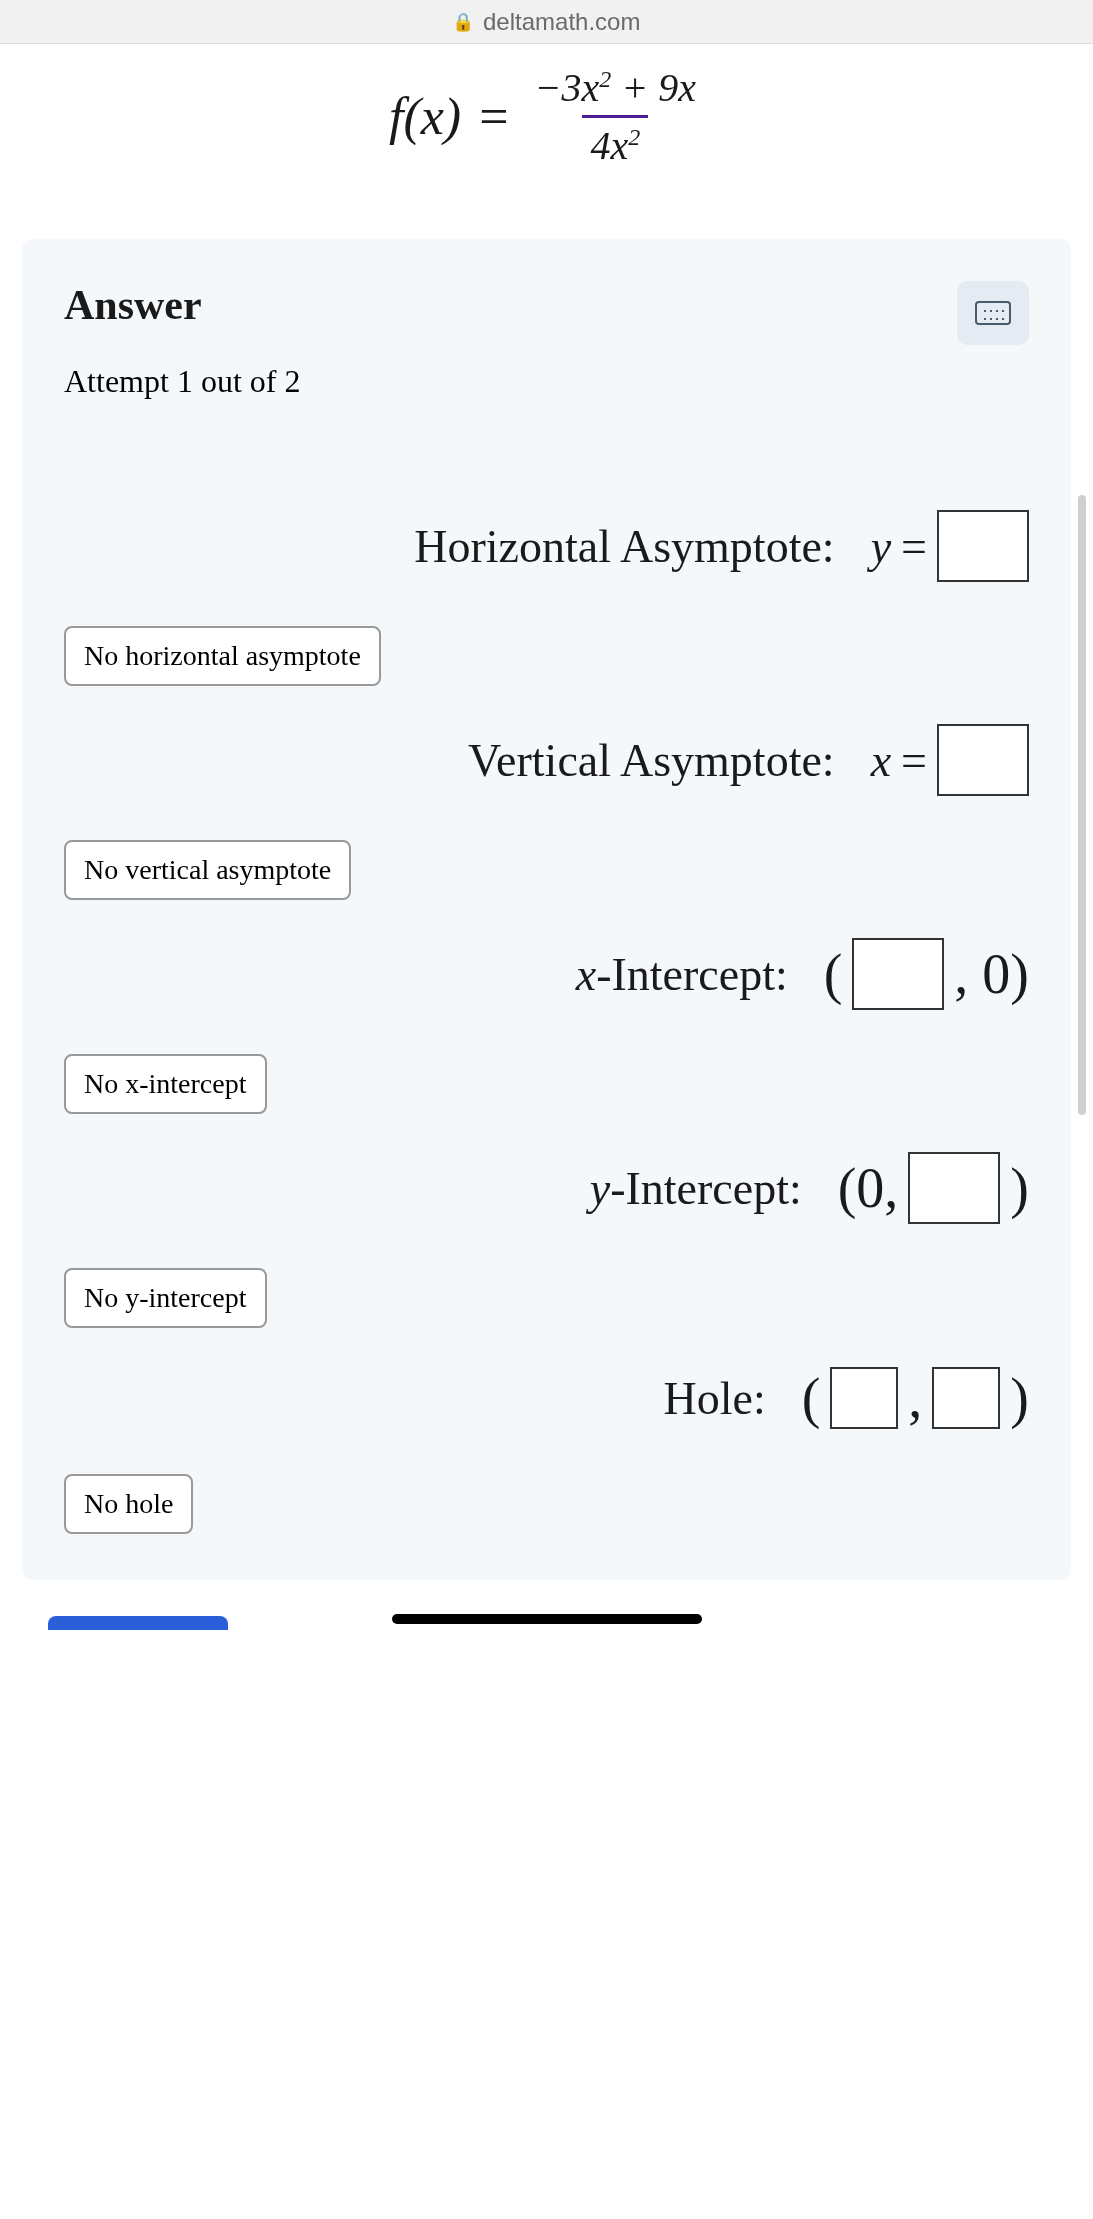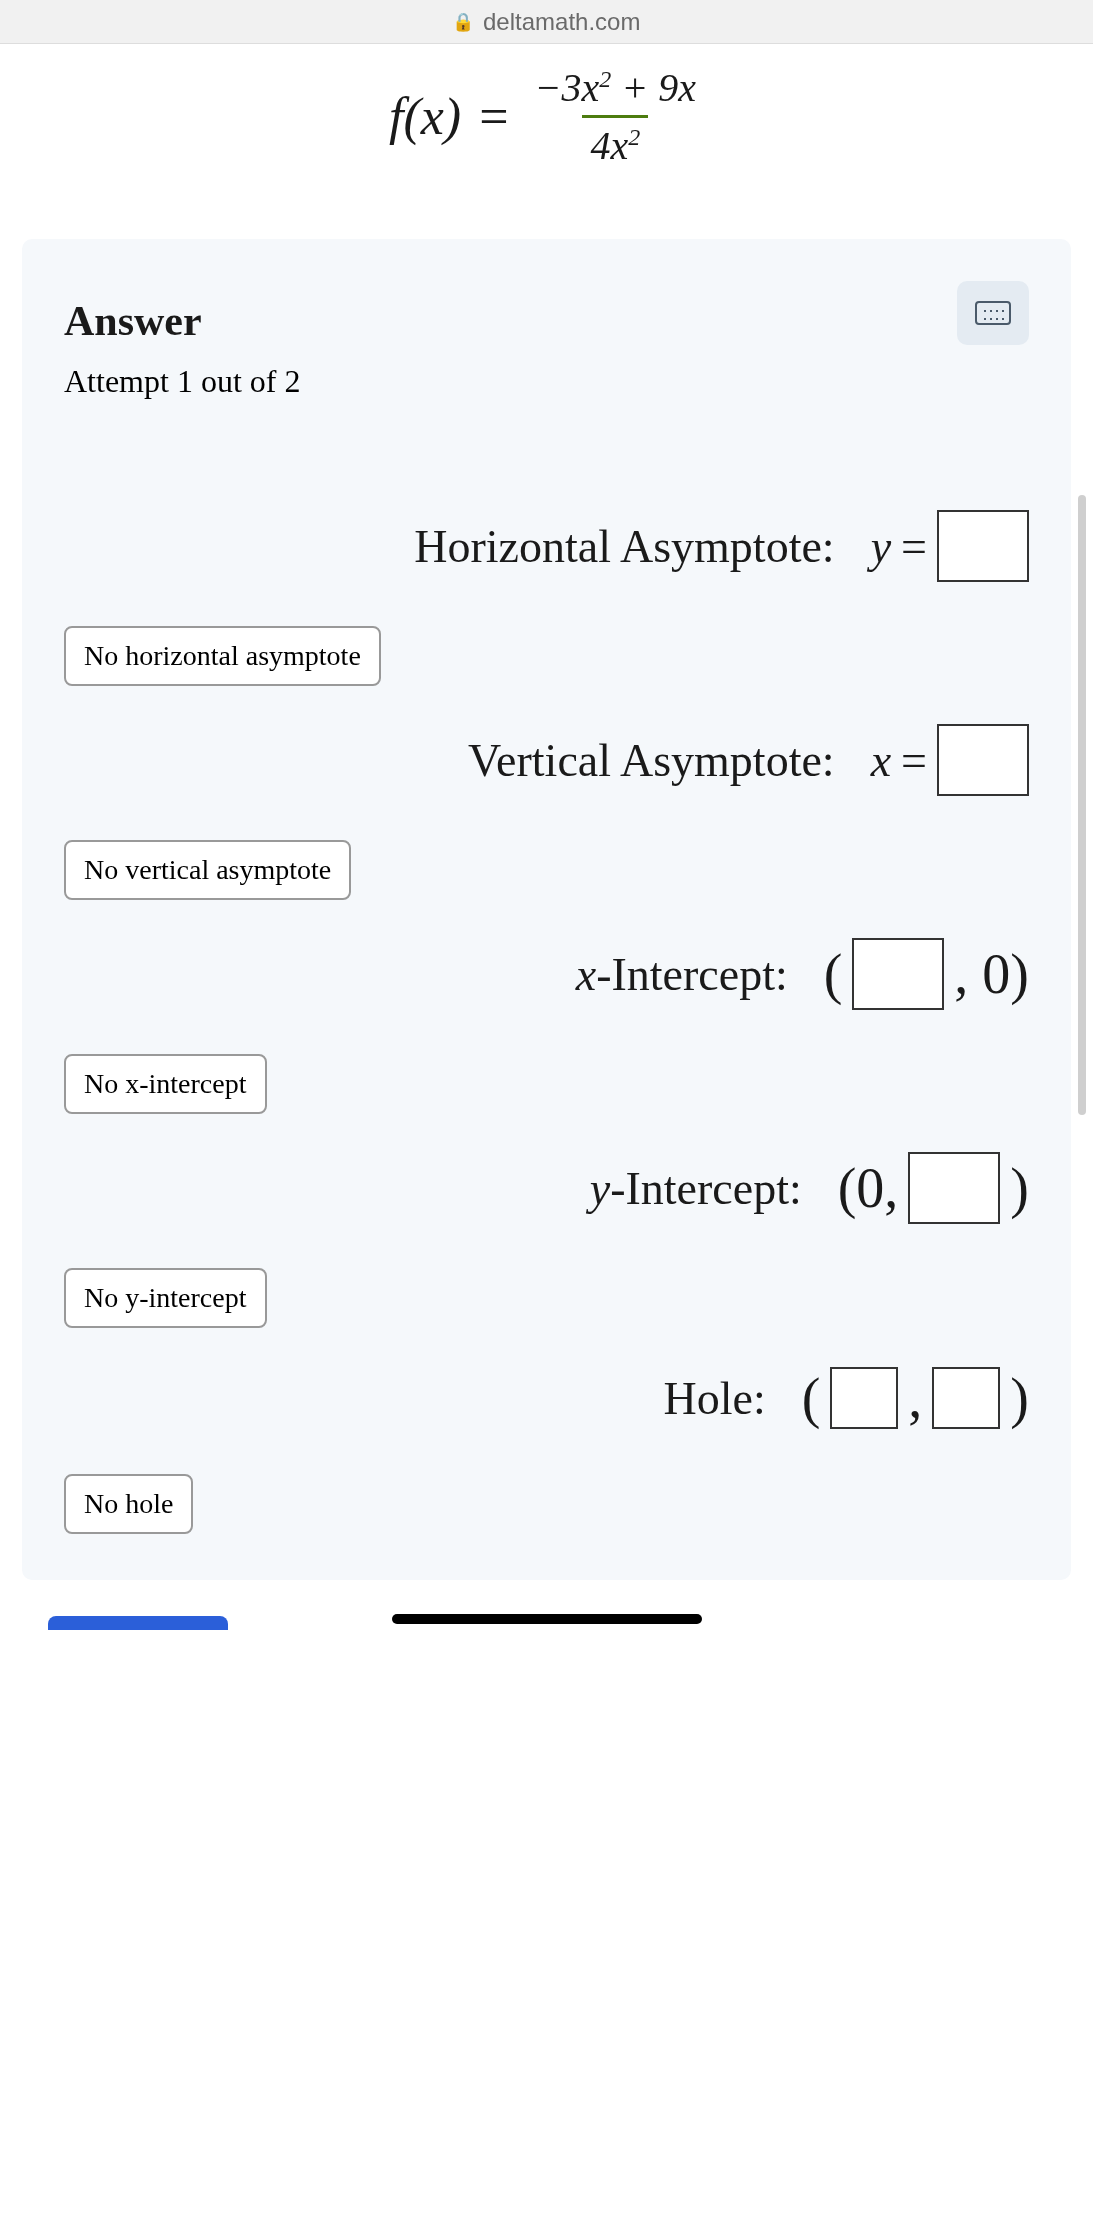--- a/index.html
+++ b/index.html
@@ -31,29 +31,29 @@
 .equation {
   text-align: center;
   font-size: 52px;
   font-style: italic;
   font-family: 'STIX', 'Cambria Math', Georgia, serif;
   margin-bottom: 70px;
 }
 .fx { display: inline-flex; align-items: center; gap: 18px; }
 .frac { display: inline-flex; flex-direction: column; align-items: center; font-size: 40px; }
 .frac .num { padding: 0 8px 4px; }
-.frac .den { border-top: 3px solid #4d7c0f; padding: 4px 8px 0; }
+.frac .den { border-top: 3px solid #4c1d95; padding: 4px 8px 0; }
 .sup { font-size: 0.6em; vertical-align: super; }
 .answer-panel {
   background: #f5f8fb;
   border-radius: 10px;
   padding: 42px 42px 30px;
   margin: 0 0 20px;
 }
-.answer-header { display: flex; justify-content: space-between; align-items: flex-end; }
+.answer-header { display: flex; justify-content: space-between; align-items: flex-start; }
 .answer-title { font-size: 42px; font-weight: bold; font-family: Georgia, serif; }
 .keyboard-btn {
   width: 72px; height: 64px;
   background: #e4ebf2;
   border-radius: 10px;
   display: flex; align-items: center; justify-content: center;
   cursor: pointer;
 }
 .keyboard-icon {
   width: 36px; height: 24px;

